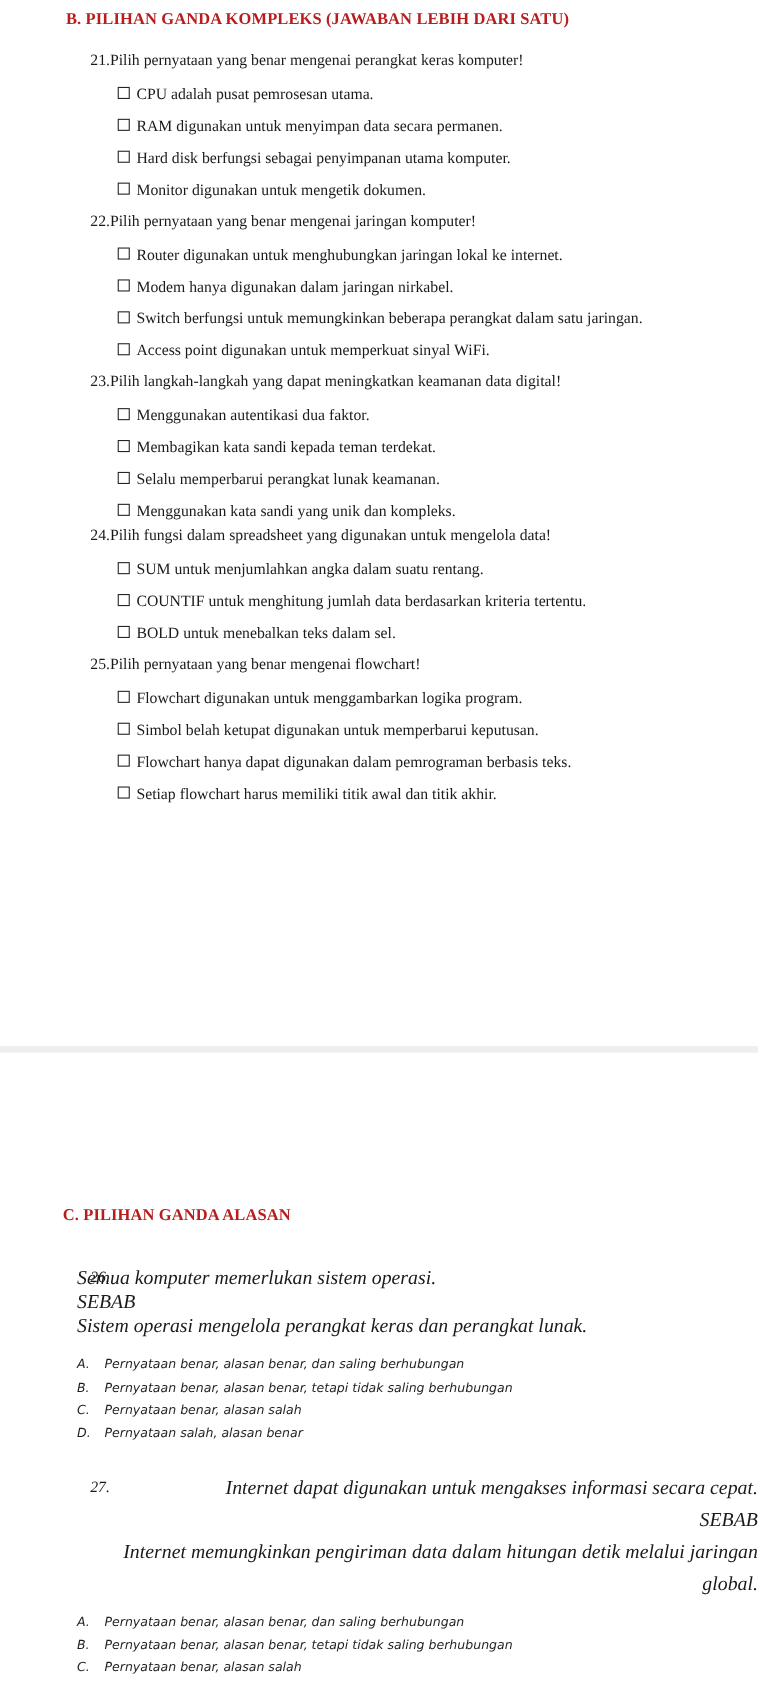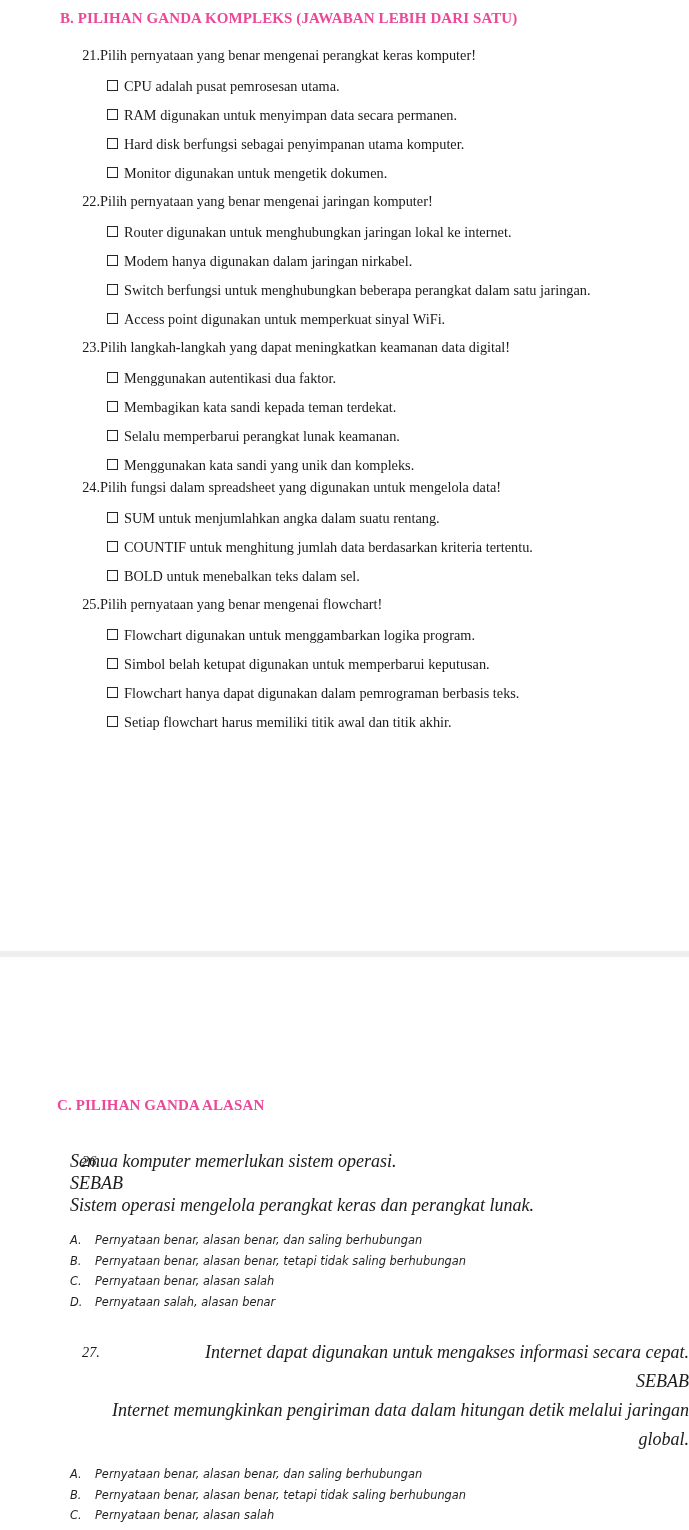--- a/index.html
+++ b/index.html
@@ -21,21 +21,21 @@
     background: #ffffff;
     overflow: hidden;
   }
 
   
   .section-heading {
     font-family: "Liberation Serif", "DejaVu Serif", serif;
     font-weight: bold;
     font-size: 15px;
     letter-spacing: 0.1px;
-    color: #ec4899;
+    color: #b91c1c;
   }
   .heading-b {
     padding-top: 10px;
     padding-left: 60px;
   }
   .heading-c {
     padding-left: 57px;
   }
 
   
@@ -180,21 +180,21 @@
           <span>Pilih pernyataan yang benar mengenai jaringan komputer!</span>
         </div>
         <ul class="opt-list">
           <li class="opt-row">
             <span class="cb"></span><span class="opt-text">Router digunakan untuk menghubungkan jaringan lokal ke internet.</span>
           </li>
           <li class="opt-row">
             <span class="cb"></span><span class="opt-text">Modem hanya digunakan dalam jaringan nirkabel.</span>
           </li>
           <li class="opt-row">
-            <span class="cb"></span><span class="opt-text">Switch berfungsi untuk menghubungkan beberapa perangkat dalam satu jaringan.</span>
+            <span class="cb"></span><span class="opt-text">Switch berfungsi untuk memungkinkan beberapa perangkat dalam satu jaringan.</span>
           </li>
           <li class="opt-row">
             <span class="cb"></span><span class="opt-text">Access point digunakan untuk memperkuat sinyal WiFi.</span>
           </li>
         </ul>
       </div>
 
       <div class="q-item" style="margin-top:8px;">
         <div class="q-line">
           <span class="q-num">23.</span>

